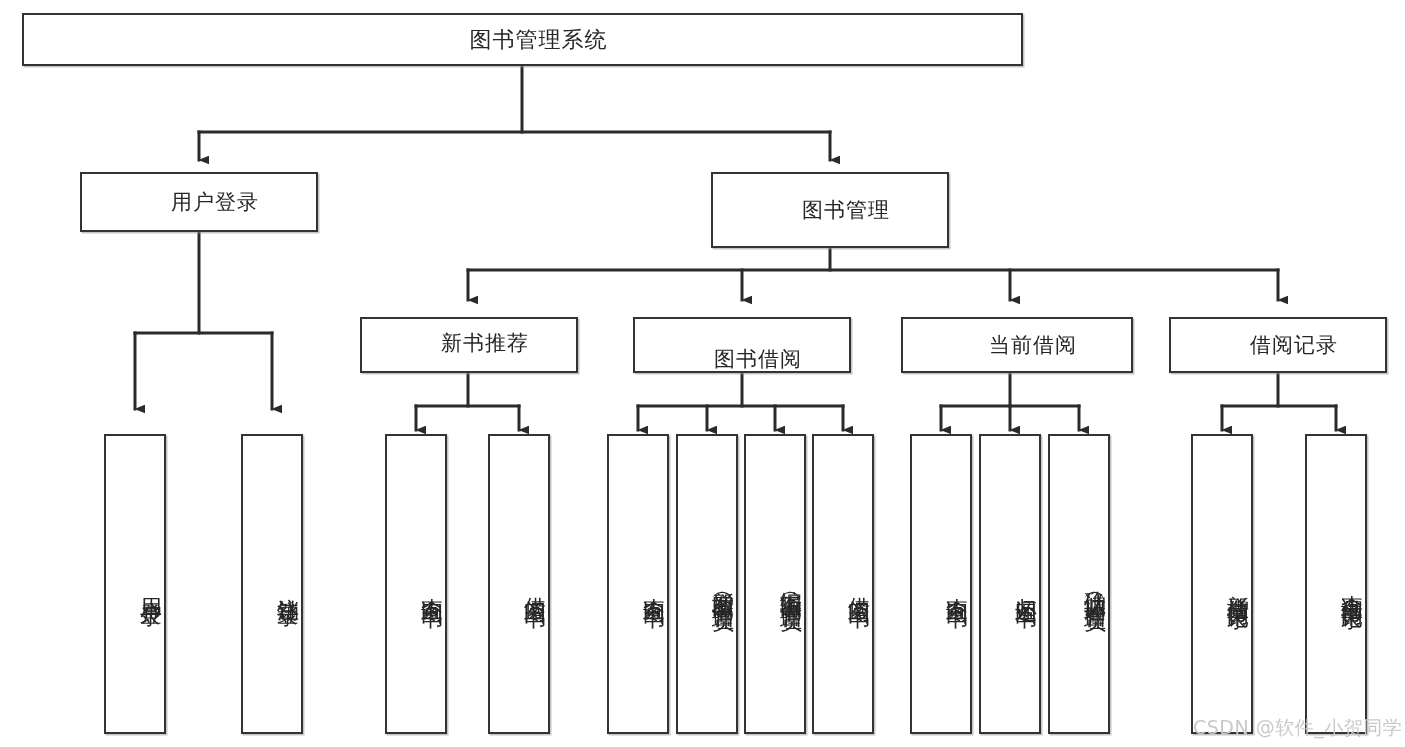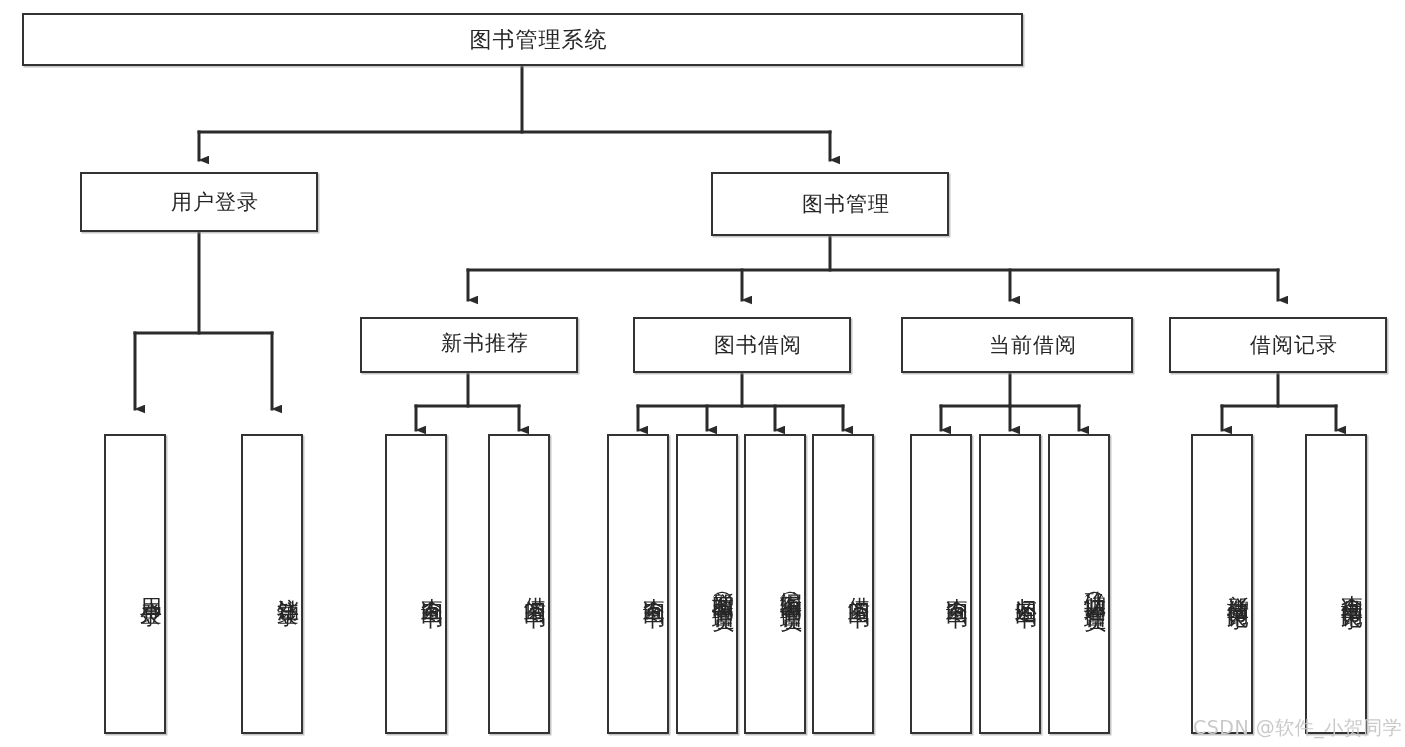--- a/index.html
+++ b/index.html
@@ -135,29 +135,29 @@
   </svg>
 
   <div class="node horiz root" style="left:22px; top:13px; width:1001px; height:53px;">
     <span class="lbl">图书管理系统</span>
   </div>
 
   <div class="node horiz" style="left:80px; top:172px; width:238px; height:60px;">
     <span class="lbl">用户登录</span>
   </div>
 
-  <div class="node horiz" style="left:711px; top:172px; width:238px; height:64px;">
+  <div class="node horiz" style="left:711px; top:172px; width:238px; height:76px;">
     <span class="lbl">图书管理</span>
   </div>
 
   <div class="node horiz" style="left:360px; top:317px; width:218px; height:56px;font-family:Liberation Mono, monospace;">
     <span class="lbl">新书推荐</span>
   </div>
 
-  <div class="node horiz" style="left:633px; top:317px; width:218px; height:56px;">
+  <div class="node horiz" style="left:633px; top:317px; width:218px; height:56px;align-items:flex-end;">
     <span class="lbl">图书借阅</span>
   </div>
 
   <div class="node horiz" style="left:901px; top:317px; width:232px; height:56px;">
     <span class="lbl">当前借阅</span>
   </div>
 
   <div class="node horiz" style="left:1169px; top:317px; width:218px; height:56px;">
     <span class="lbl">借阅记录</span>
   </div>

